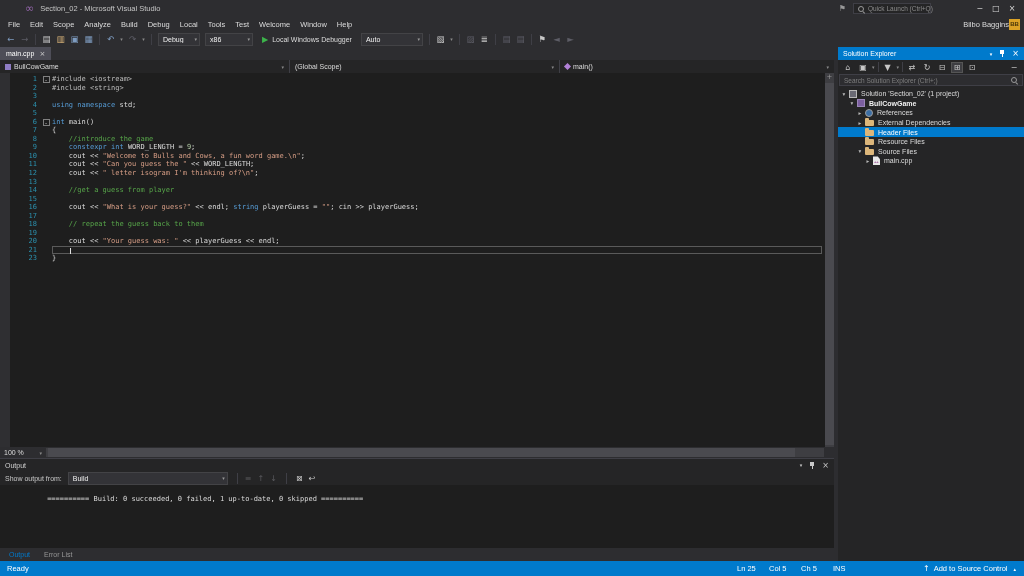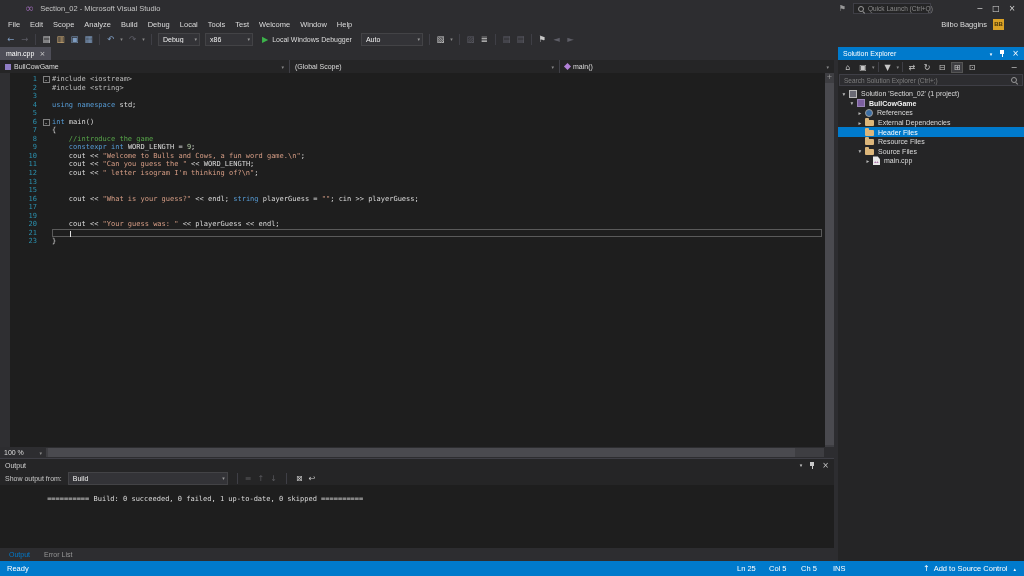--- a/index.html
+++ b/index.html
@@ -16,21 +16,21 @@
 .quick-launch{width:78px;height:11px;background:#252526;border:1px solid #3F3F46;display:flex;align-items:center;gap:3px;padding:0 3px;color:#8A8A8A;font-size:6.5px;white-space:nowrap}
 .win-controls{display:flex;gap:2px;margin-left:42px;margin-right:2px}
 .win-controls span{width:14px;text-align:center;font-size:8px;color:#D7D7D7;font-family:"DejaVu Sans",sans-serif}
 .mag{position:relative;width:8px;height:8px;display:inline-block;flex:none}
 .mag::before{content:"";position:absolute;left:1px;top:1px;width:4px;height:4px;border:1px solid #999;border-radius:50%}
 .mag::after{content:"";position:absolute;left:6px;top:6px;width:3px;height:1px;background:#999;transform:rotate(45deg);transform-origin:0 0}
 
 
 .menubar{height:14px;flex:none;display:flex;align-items:center;padding-left:3px}
 .menu-item{padding:1px 5px;color:#DCDCDC}
-.menubar-right{margin-left:auto;display:flex;align-items:center;gap:6px;padding-right:20px}
+.menubar-right{margin-left:auto;display:flex;align-items:center;gap:0;padding-right:4px}
 .user-name{color:#DCDCDC}
 .avatar{width:11px;height:11px;background:#DBA226;color:#46350A;font-weight:bold;font-size:6px;display:flex;align-items:center;justify-content:center}
 
 
 .toolbar{height:16px;flex:none;display:flex;align-items:center;padding-left:4px;gap:1px}
 .tb-icon{width:13px;text-align:center;font-size:8.5px;line-height:14px;font-family:"DejaVu Sans",sans-serif}
 .tb-caret{font-size:5px;color:#8A8A8A;width:7px;text-align:center;font-family:"DejaVu Sans",sans-serif}
 .tb-sep{width:1px;height:11px;background:#3F3F46;margin:0 3px;flex:none}
 .combo{height:13px;background:#333337;border:1px solid #434346;display:flex;align-items:center;padding:0 2px 0 4px;margin:0 2px;font-size:7px;color:#F1F1F1}
 .combo .combo-val{flex:1;white-space:nowrap;overflow:hidden}
@@ -320,33 +320,43 @@
               <span class="ln">12</span>
               <span class="fold-col"></span>
               <span class="lt"><span class="c-pl">    cout &lt;&lt; </span><span class="c-str">" letter isogram I'm thinking of?\n"</span><span class="c-pl">;</span></span>
             </div>
             <div class="code-line">
               <span class="ln">13</span>
               <span class="fold-col"></span>
               <span class="lt"></span>
             </div>
             <div class="code-line">
+              <span class="ln">14</span>
+              <span class="fold-col"></span>
+              <span class="lt"><span class="c-pl">    </span><span class="c-cm">//get a guess from player</span></span>
+            </div>
+            <div class="code-line">
               <span class="ln">15</span>
               <span class="fold-col"></span>
               <span class="lt"></span>
             </div>
             <div class="code-line">
               <span class="ln">16</span>
               <span class="fold-col"></span>
               <span class="lt"><span class="c-pl">    cout &lt;&lt; </span><span class="c-str">"What is your guess?"</span><span class="c-pl"> &lt;&lt; endl; </span><span class="c-kw">string</span><span class="c-pl"> playerGuess = </span><span class="c-str">""</span><span class="c-pl">; cin &gt;&gt; playerGuess;</span></span>
             </div>
             <div class="code-line">
               <span class="ln">17</span>
               <span class="fold-col"></span>
               <span class="lt"></span>
+            </div>
+            <div class="code-line">
+              <span class="ln">18</span>
+              <span class="fold-col"></span>
+              <span class="lt"><span class="c-pl">    </span><span class="c-cm">// repeat the guess back to them</span></span>
             </div>
             <div class="code-line">
               <span class="ln">19</span>
               <span class="fold-col"></span>
               <span class="lt"></span>
             </div>
             <div class="code-line">
               <span class="ln">20</span>
               <span class="fold-col"></span>
               <span class="lt"><span class="c-pl">    cout &lt;&lt; </span><span class="c-str">"Your guess was: "</span><span class="c-pl"> &lt;&lt; playerGuess &lt;&lt; endl;</span></span>

